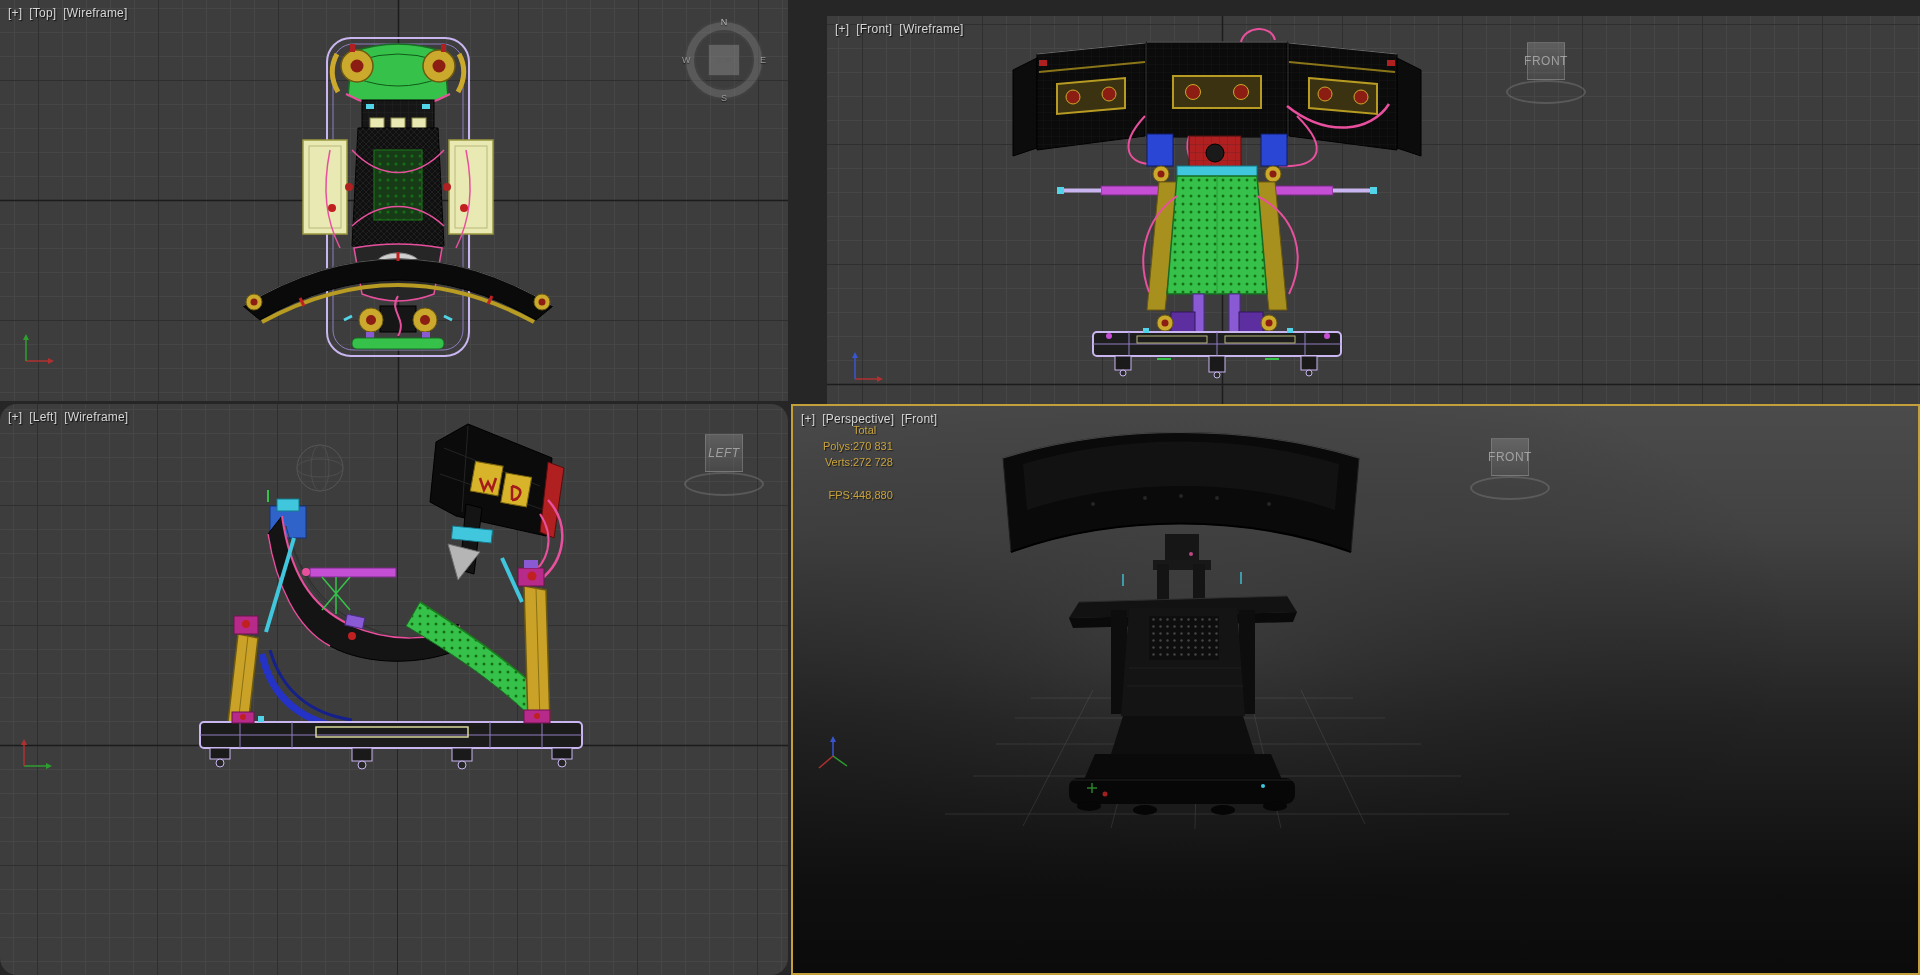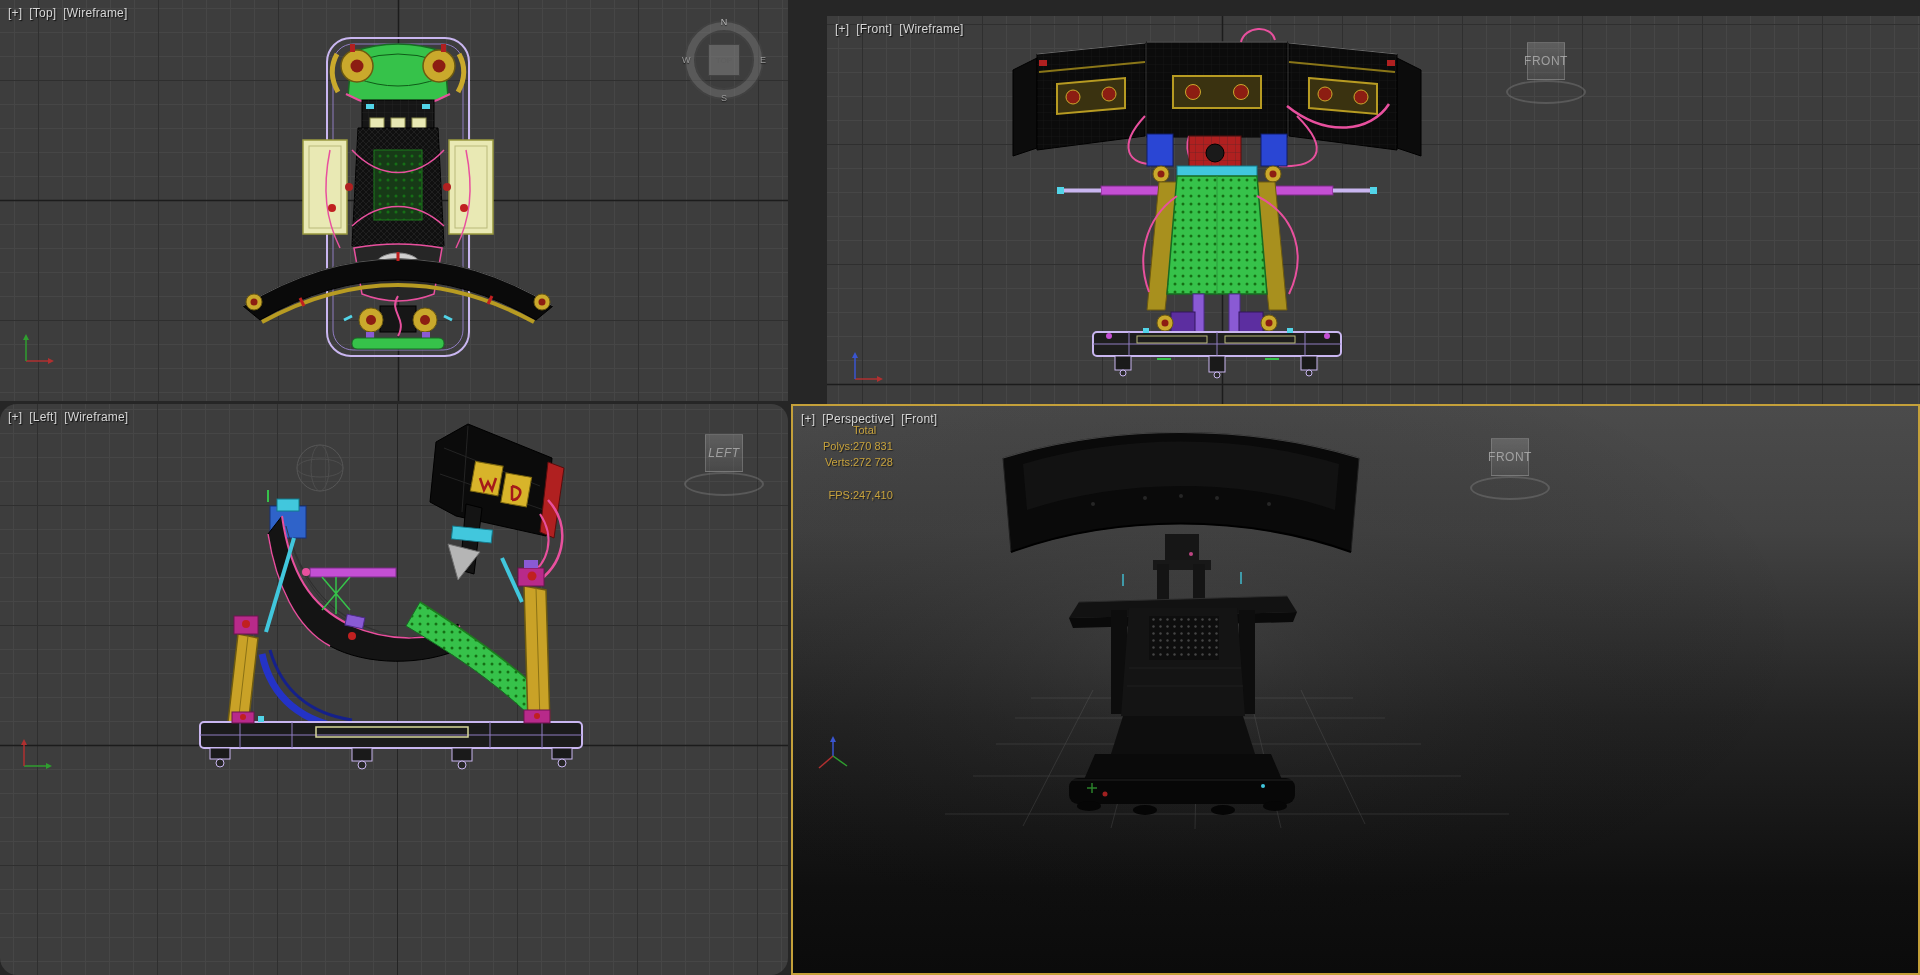--- a/index.html
+++ b/index.html
@@ -467,21 +467,21 @@
       </g>
     </svg>
     <div class="vp-label">
       <span class="seg">[+]</span><span class="seg">[Perspective]</span><span class="seg">[Front]</span>
     </div>
     <div class="stats">
       <div class="srow"><span class="sl"></span><span class="sv">Total</span></div>
       <div class="srow"><span class="sl">Polys:</span><span class="sv">270 831</span></div>
       <div class="srow"><span class="sl">Verts:</span><span class="sv">272 728</span></div>
       <div class="srow gap"></div>
-      <div class="srow"><span class="sl">FPS:</span><span class="sv">247,410</span></div>
+      <div class="srow"><span class="sl">FPS:</span><span class="sv">448,880</span></div>
     </div>
     <div class="viewcube vc-cube">
       <div class="ellipse"></div>
       <div class="face">FRONT</div>
     </div>
     <svg class="tripod" width="44" height="44" viewBox="0 0 44 44">
       <line x1="22" y1="22" x2="22" y2="6" stroke="#3a55d0" stroke-width="1.5"></line>
       <path d="M22 2 l-3 6 h6 z" fill="#3a55d0"></path>
       <line x1="22" y1="22" x2="8" y2="34" stroke="#b03030" stroke-width="1.5"></line>
       <line x1="22" y1="22" x2="36" y2="32" stroke="#2f9e2f" stroke-width="1.5"></line>

